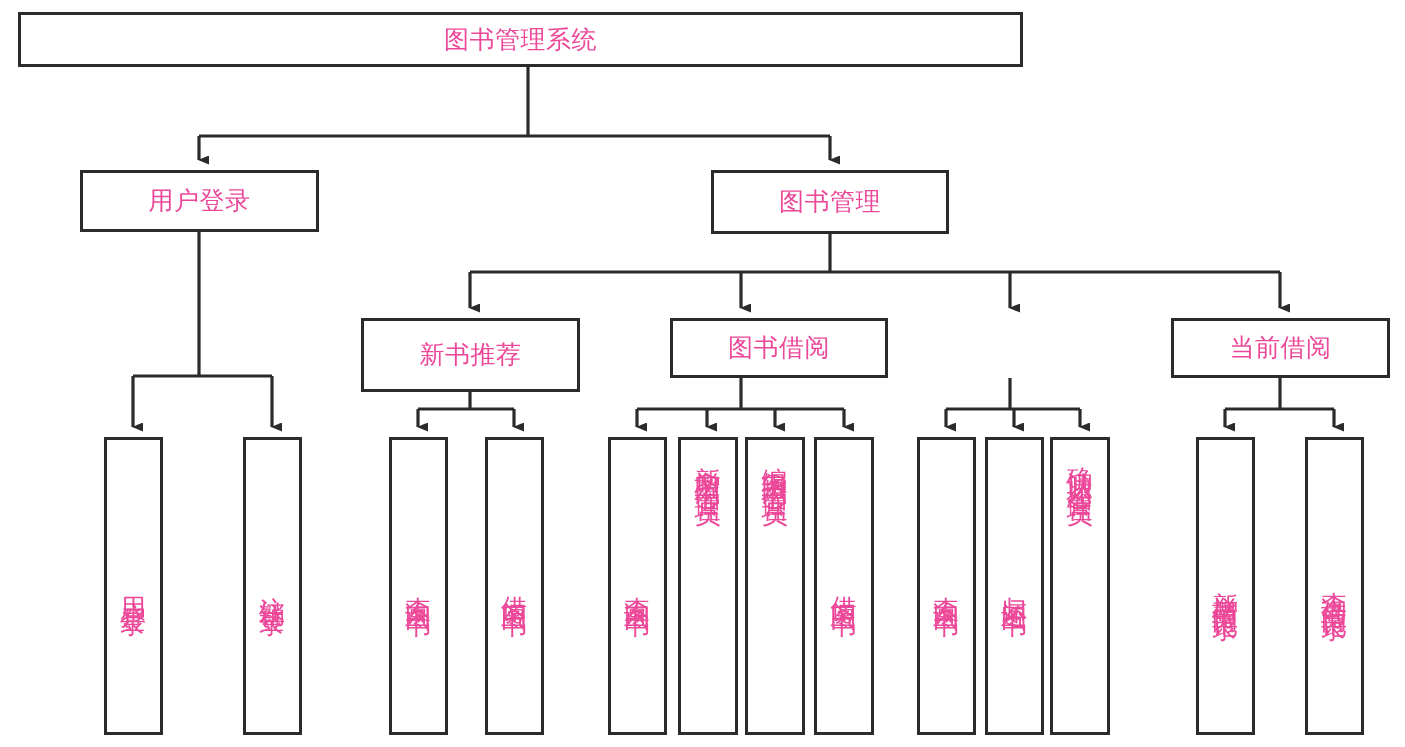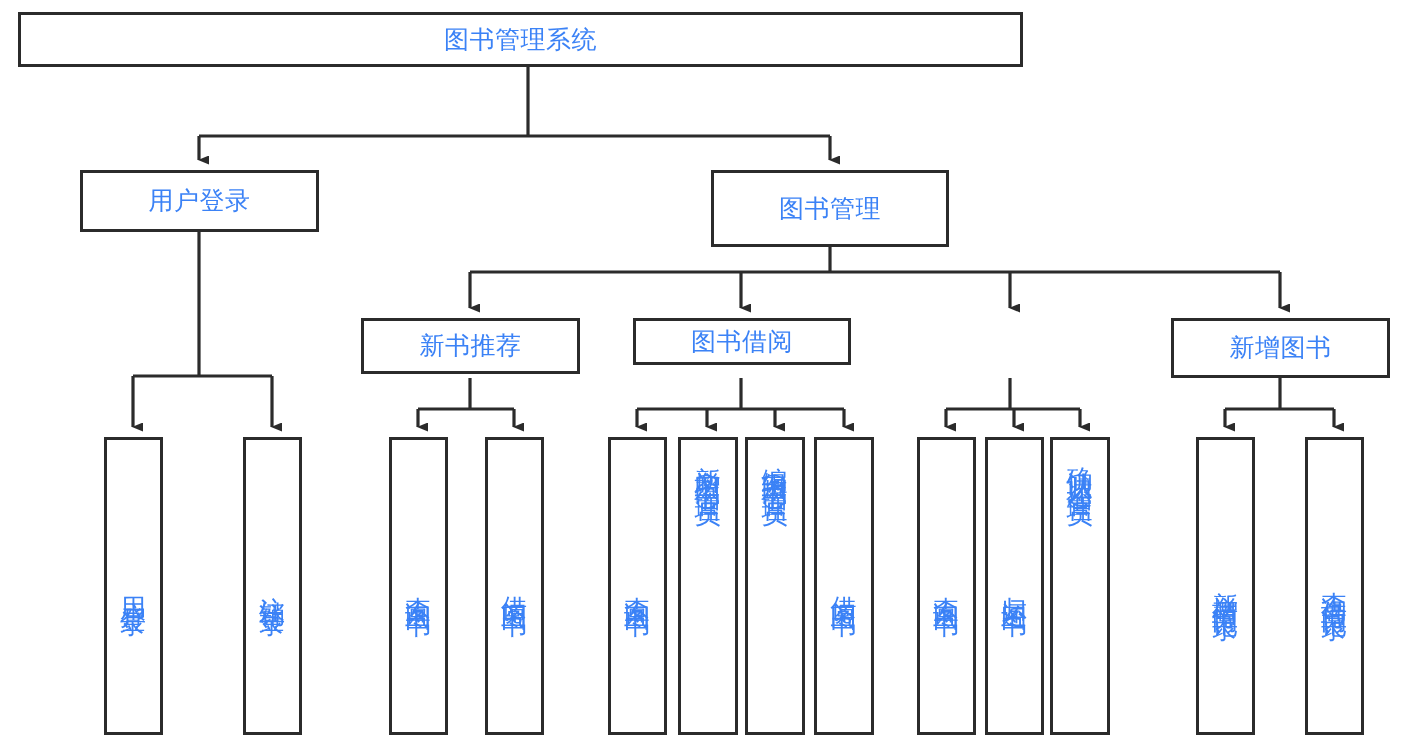--- a/index.html
+++ b/index.html
@@ -27,21 +27,21 @@
     pointer-events: none;
   }
   .node {
     position: absolute;
     box-sizing: border-box;
     border: 3px solid #2b2b2b;
     background: #ffffff;
     display: flex;
     align-items: center;
     justify-content: center;
-    color: #3b82f6;
+    color: #ec4899;
   }
   .node-label {
     display: block;
     text-align: center;
     line-height: 1.18;
     letter-spacing: 0.5px;
     white-space: nowrap;
   }
   
   .node.horiz .node-label {
@@ -52,25 +52,25 @@
     top: 12px;
     width: 1005px;
     height: 55px;
   }
   #node-root .node-label { font-size: 25px; }
 
   #node-user-login {
     left: 80px; top: 170px; width: 239px; height: 62px;
   }
   #node-book-mgmt {
-    left: 711px; top: 170px; width: 238px; height: 77px;
-  }
-
-  #node-new-book-rec { left: 361px; top: 318px; width: 219px; height: 56px; align-items: center; }
-  #node-book-borrow  { left: 633px; top: 318px; width: 218px; height: 47px; }
+    left: 711px; top: 170px; width: 238px; height: 64px;
+  }
+
+  #node-new-book-rec { left: 361px; top: 318px; width: 219px; height: 74px; align-items: center; }
+  #node-book-borrow  { left: 670px; top: 318px; width: 218px; height: 60px; }
   #node-current-borrow { left: 901px; top: 318px; width: 218px; height: 60px; }
   #node-borrow-record  { left: 1171px; top: 318px; width: 219px; height: 60px; }
 
   
   .node.vert {
     align-items: flex-start;
     justify-content: center;
     padding-top: 6px;
   }
   .node.vert .node-label {
@@ -184,21 +184,21 @@
     <span class="node-label">图书管理</span>
   </div>
 
   <div class="node horiz" id="node-new-book-rec">
     <span class="node-label">新书推荐</span>
   </div>
   <div class="node horiz" id="node-book-borrow">
     <span class="node-label">图书借阅</span>
   </div>
   <div class="node horiz" id="node-borrow-record">
-    <span class="node-label">新增图书</span>
+    <span class="node-label">当前借阅</span>
   </div>
 
   <div class="node vert centered leaf" id="node-leaf-user-login">
     <span class="node-label">用户登录</span>
   </div>
   <div class="node vert centered leaf" id="node-leaf-user-logout">
     <span class="node-label">注销登录</span>
   </div>
 
   <div class="node vert centered leaf" id="node-leaf-query-book-1">

